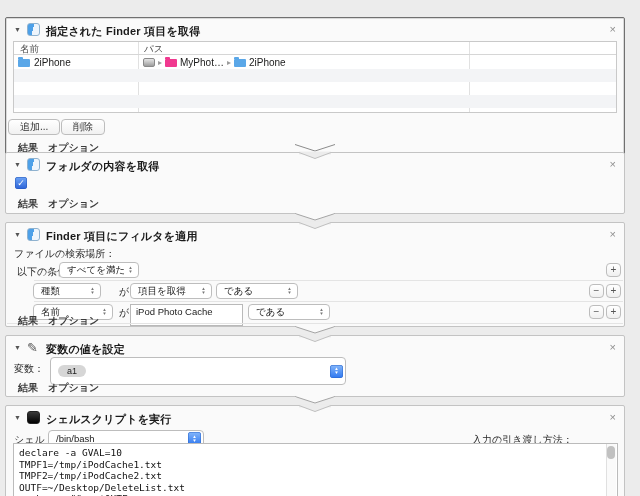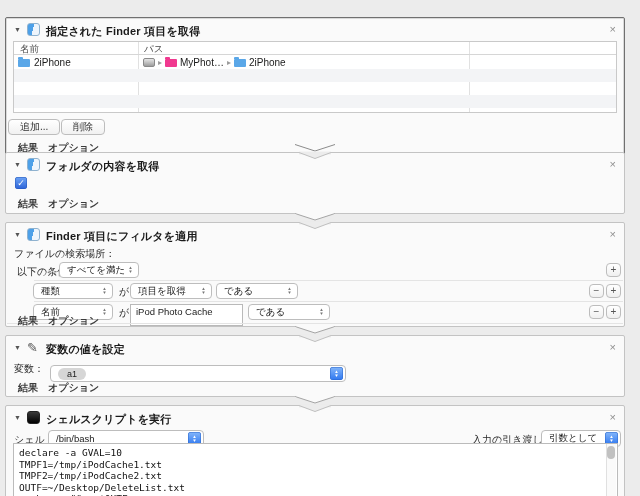--- a/index.html
+++ b/index.html
@@ -189,21 +189,21 @@
     <span class="ptxt">すべてを満たす</span>
     <span class="stepper">
         <i>▲</i>
         <i>▼</i>
       </span>
   </span>
   <span class="pm" style="right:3px;top:40px;">+</span>
 
   <div class="sep" style="top:57px;"></div>
 
-  <span class="popup" style="left:27px;top:60px;width:80px;">
+  <span class="popup" style="left:27px;top:60px;width:68px;">
     <span class="ptxt">種類</span>
     <span class="stepper">
         <i>▲</i>
         <i>▼</i>
       </span>
   </span>
   <span class="lbl" style="left:113px;top:62px;">が</span>
   <span class="popup" style="left:124px;top:60px;width:82px;">
     <span class="ptxt">項目を取得</span>
     <span class="stepper">
@@ -258,21 +258,21 @@
 </div>
 
 <div class="action" style="top:335px;height:62px;">
   <div class="hdr">
     <span class="disc">▼</span>
     <span class="hicon pencil">✎</span>
     <span class="htitle">変数の値を設定</span>
     <span class="closex">×</span>
   </div>
   <span class="lbl" style="left:8px;top:26px;">変数：</span>
-  <span class="popup" style="left:44px;top:29px;width:296px;height:17px;gap:38px;">
+  <span class="popup" style="left:44px;top:21px;width:296px;height:28px;gap:38px;">
     <span class="ptxt"><span class="varpill">a1</span></span>
     <span class="stepper blue">
         <i>▲</i>
         <i>▼</i>
       </span>
   </span>
   <span class="flink" style="left:12px;top:45px;">結果</span>
   <span class="flink" style="left:42px;top:45px;">オプション</span>
 </div>
 
@@ -294,27 +294,20 @@
   </div>
   <span class="lbl" style="left:8px;top:27px;">シェル：</span>
   <span class="popup" style="left:42px;top:24px;width:156px;height:17px;">
     <span class="ptxt">/bin/bash</span>
     <span class="stepper blue">
         <i>▲</i>
         <i>▼</i>
       </span>
   </span>
   <span class="lbl" style="left:466px;top:27px;">入力の引き渡し方法：</span>
-  <span class="popup" style="left:535px;top:24px;width:80px;height:17px;">
-    <span class="ptxt">引数として</span>
-    <span class="stepper blue">
-        <i>▲</i>
-        <i>▼</i>
-      </span>
-  </span>
   <pre class="script">declare -a GVAL=10
 TMPF1=/tmp/iPodCache1.txt
 TMPF2=/tmp/iPodCache2.txt
 OUTF=~/Desktop/DeleteList.txt
  echo -n "" &gt; $OUTF</pre>
   <span class="sbar"></span>
   <span class="sthumb"></span>
 </div>
 
 </body></html>

